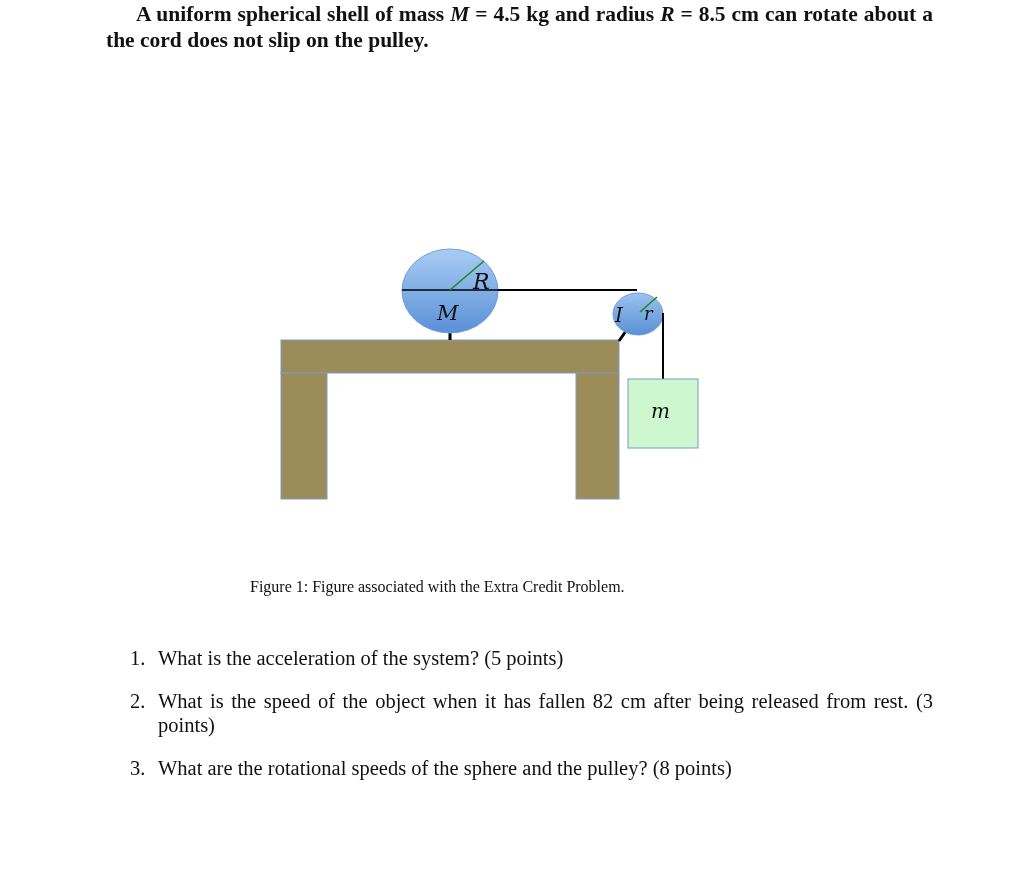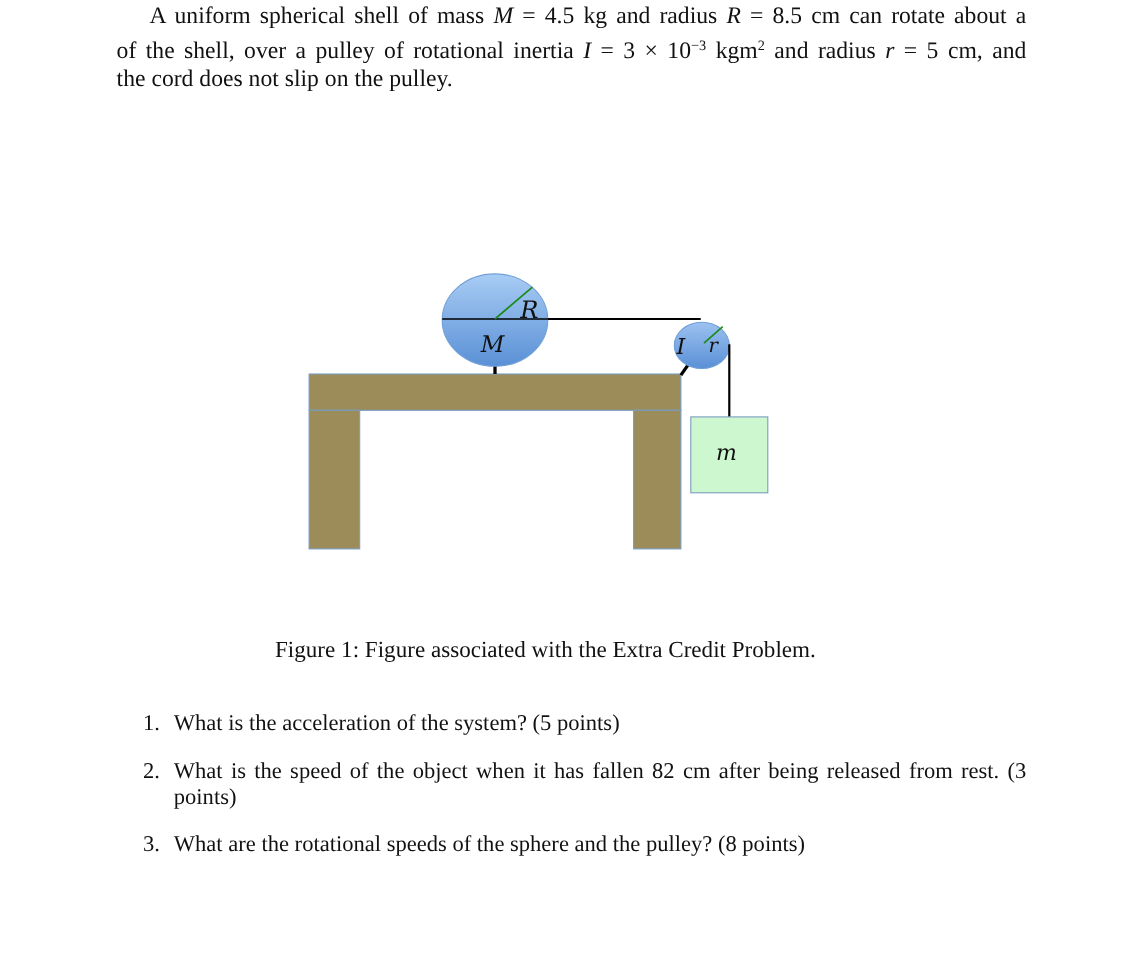--- a/index.html
+++ b/index.html
@@ -1,38 +1,37 @@
 <!DOCTYPE html>
 <html><head>
   <meta charset="utf-8">
   <style>
     html, body { margin: 0; padding: 0; background: #ffffff; }
     body { width: 1024px; height: 886px; position: relative; overflow: hidden;
            font-family: "DejaVu Serif", "Liberation Serif", serif; color: #111; }
     .para { position: absolute; left: 106px; top: 2px; width: 827px;
             font-family: "Liberation Serif", serif; font-size: 21.5px; line-height: 25.5px;
-            text-align: justify; text-indent: 30px; margin: 0; }
+            text-align: justify; text-indent: 30px; margin: 0; font-weight: bold; }
     .para i { font-style: italic; }
     .line { display: block; text-align: justify; text-align-last: justify; white-space: nowrap; }
     .line.last { text-align-last: left; }
     .figure { position: absolute; left: 0; top: 0; width: 1024px; height: 560px; }
     .caption { position: absolute; left: 250px; top: 578px; font-family: "Liberation Serif", serif;
-               font-size: 21px; white-space: nowrap; }
+               font-size: 16px; white-space: nowrap; }
     .questions { position: absolute; left: 130px; top: 646px; width: 803px; margin: 0; padding: 0;
                  list-style: none; font-family: "Liberation Serif", serif; font-size: 20.5px; line-height: 24px; }
     .q { position: relative; padding-left: 28px; margin-bottom: 19px; text-align: justify; }
     .q .num { position: absolute; left: 0; top: 0; }
     .q .qtext { display: block; }
   </style>
 </head>
 <body>
 
 <div class="para">
   <span class="line"><span>A uniform spherical shell of mass </span><i>M</i><span> = 4.5 kg and radius </span><i>R</i><span> = 8.5 cm can rotate about a</span></span>
-  <span class="line" style="text-indent:0"><span>of the shell, over a pulley of rotational inertia </span><i>I</i><span> = 3 × 10</span><sup style="font-size:13px">−3</sup><span> kgm</span><sup style="font-size:13px">2</sup><span> and radius </span><i>r</i><span> = 5 cm, and</span></span>
   <span class="line last" style="text-indent:0"><span>the cord does not slip on the pulley.</span></span>
 </div>
 
 <svg class="figure" viewBox="0 0 1024 560" width="1024" height="560">
   <defs>
     <linearGradient id="sphereGrad" x1="0" y1="0" x2="0" y2="1">
       <stop offset="0" stop-color="#a8ccf4"></stop>
       <stop offset="1" stop-color="#5a90d6"></stop>
     </linearGradient>
     <linearGradient id="pulleyGrad" x1="0" y1="0" x2="0" y2="1">

